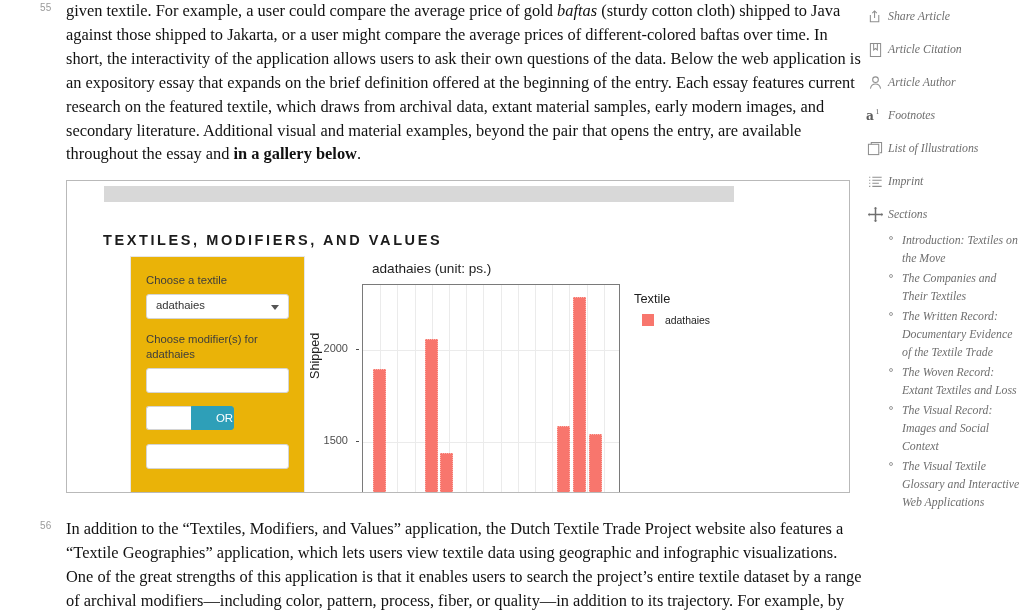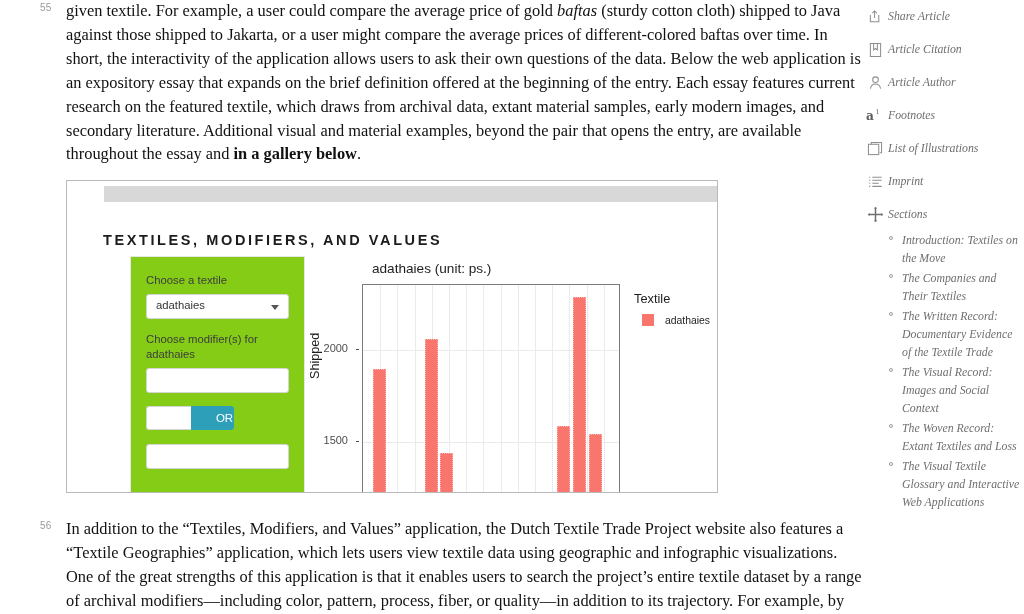--- a/index.html
+++ b/index.html
@@ -26,37 +26,37 @@
     text-align:left;
   }
   .ptext b{font-weight:bold;}
   .ptext i{font-style:italic;}
 
   #para-top{position:absolute;left:0;top:-9px;width:800px;}
   #para-bottom{position:absolute;left:0;top:509px;width:800px;}
 
   
   .appframe{
-    position:absolute;left:66px;top:172px;width:652px;height:313px;
+    position:absolute;left:66px;top:172px;width:784px;height:313px;
     border:1px solid #b9b9b9;background:#ffffff;overflow:hidden;box-sizing:border-box;
   }
   .appbar{
     position:absolute;left:37px;top:5px;width:630px;height:16px;background:#d8d8d8;
   }
   .apptitle{
     position:absolute;left:36px;top:51px;
     font-family:"Liberation Sans",sans-serif;
     font-size:14.5px;font-weight:bold;letter-spacing:2.6px;color:#1c1c1c;
     white-space:nowrap;
   }
 
   
   .panel{
     position:absolute;left:63px;top:75px;width:175px;height:238px;
-    background:#84cc16;border:1px solid #e6e6e6;box-sizing:border-box;
+    background:#eab308;border:1px solid #e6e6e6;box-sizing:border-box;
   }
   .panel-inner{padding:16px 15px 0 15px;}
   .ctl-label{
     font-family:"Liberation Sans",sans-serif;
     font-size:11.3px;color:#3d3d3d;line-height:15px;margin-bottom:6px;
   }
   .select-box{
     position:relative;height:23px;background:#ffffff;border:1px solid #d4d4d4;
     border-radius:3px;margin-bottom:13px;
   }
@@ -325,25 +325,25 @@
         <li class="sec-item">
           <span class="sec-bullet"></span>
           <span class="sec-link">The Companies and Their Textiles</span>
         </li>
         <li class="sec-item">
           <span class="sec-bullet"></span>
           <span class="sec-link">The Written Record: Documentary Evidence of the Textile Trade</span>
         </li>
         <li class="sec-item">
           <span class="sec-bullet"></span>
+          <span class="sec-link">The Woven Record: Extant Textiles and Loss</span>
+        </li>
+        <li class="sec-item">
+          <span class="sec-bullet"></span>
           <span class="sec-link">The Visual Record: Images and Social Context</span>
-        </li>
-        <li class="sec-item">
-          <span class="sec-bullet"></span>
-          <span class="sec-link">The Woven Record: Extant Textiles and Loss</span>
         </li>
         <li class="sec-item">
           <span class="sec-bullet"></span>
           <span class="sec-link">The Visual Textile Glossary and Interactive Web Applications</span>
         </li>
       </ul>
   </div>
 
 </div>
 

